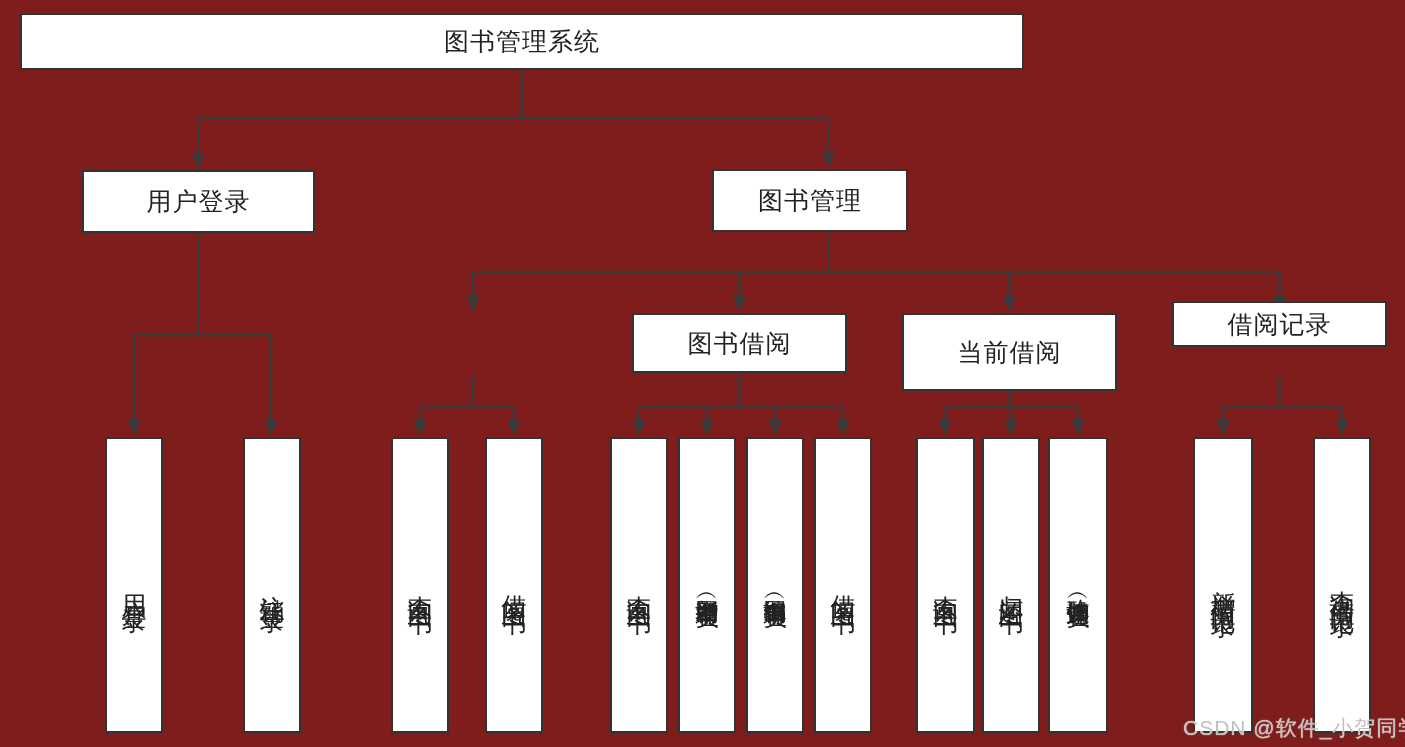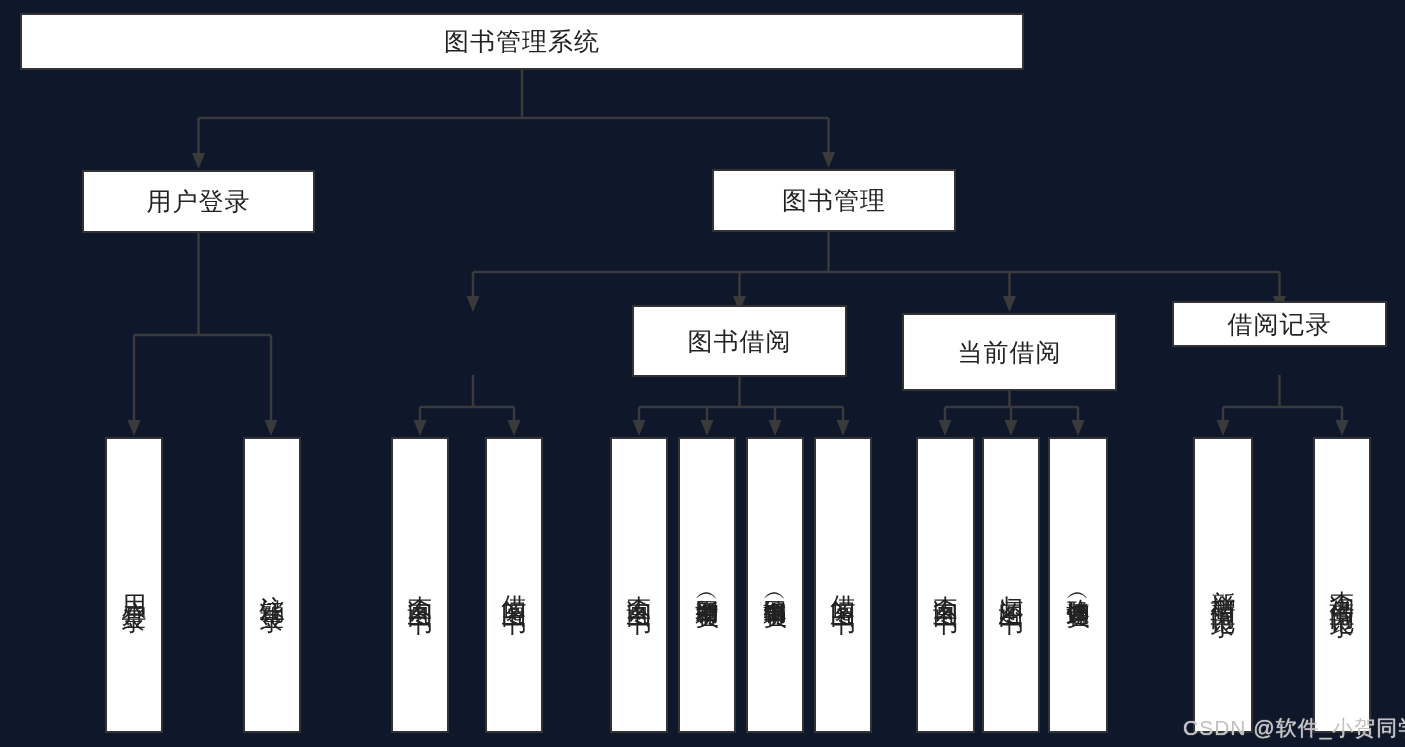--- a/index.html
+++ b/index.html
@@ -1,17 +1,17 @@
 <!DOCTYPE html>
 <html><head>
 <meta charset="utf-8">
 <style>
   html,body{margin:0;padding:0;background:#ffffff;}
   body{font-family:"Liberation Sans","DejaVu Sans",sans-serif;}
-  .stage{position:relative;width:1405px;height:747px;background:#0f172a;overflow:hidden;}
+  .stage{position:relative;width:1405px;height:747px;background:#7f1d1d;overflow:hidden;}
   .connectors{position:absolute;left:0;top:0;z-index:1;}
   .node{
     position:absolute;z-index:2;background:#ffffff;border:2.5px solid #333333;
     display:flex;align-items:center;justify-content:center;
     color:#222222;font-size:25px;letter-spacing:1px;box-sizing:border-box;
   }
   .leaf{
     writing-mode:vertical-rl;text-orientation:mixed;
     font-size:25px;letter-spacing:5px;line-height:1;
   }
@@ -69,23 +69,23 @@
       <polygon points="1071.5,420 1084.5,420 1078,436"></polygon>
 
       <polygon points="1216.5,420 1229.5,420 1223,436"></polygon>
       <polygon points="1335.5,420 1348.5,420 1342,436"></polygon>
     </g>
   </svg>
 
   <div class="node" style="left:20px;top:13px;width:1004px;height:57px">图书管理系统</div>
 
   <div class="node" style="left:82px;top:170px;width:233px;height:63px">用户登录</div>
-  <div class="node" style="left:712px;top:169px;width:244px;height:63px">图书管理</div>
+  <div class="node" style="left:712px;top:169px;width:196px;height:63px">图书管理</div>
 
-  <div class="node" style="left:632px;top:305px;width:215px;height:72px">图书借阅</div>
+  <div class="node" style="left:632px;top:313px;width:215px;height:60px">图书借阅</div>
   <div class="node" style="left:902px;top:313px;width:215px;height:78px">当前借阅</div>
   <div class="node" style="left:1172px;top:301px;width:215px;height:46px">借阅记录</div>
 
   <div class="node leaf" style="left:105px;top:437px;width:58px;height:296px">用户登录</div>
   <div class="node leaf" style="left:243px;top:437px;width:58px;height:296px">注销登录</div>
 
   <div class="node leaf" style="left:391px;top:437px;width:58px;height:296px">查询图书</div>
   <div class="node leaf" style="left:485px;top:437px;width:58px;height:296px">借阅图书</div>
 
   <div class="node leaf" style="left:610px;top:437px;width:58px;height:296px">查询图书</div>

